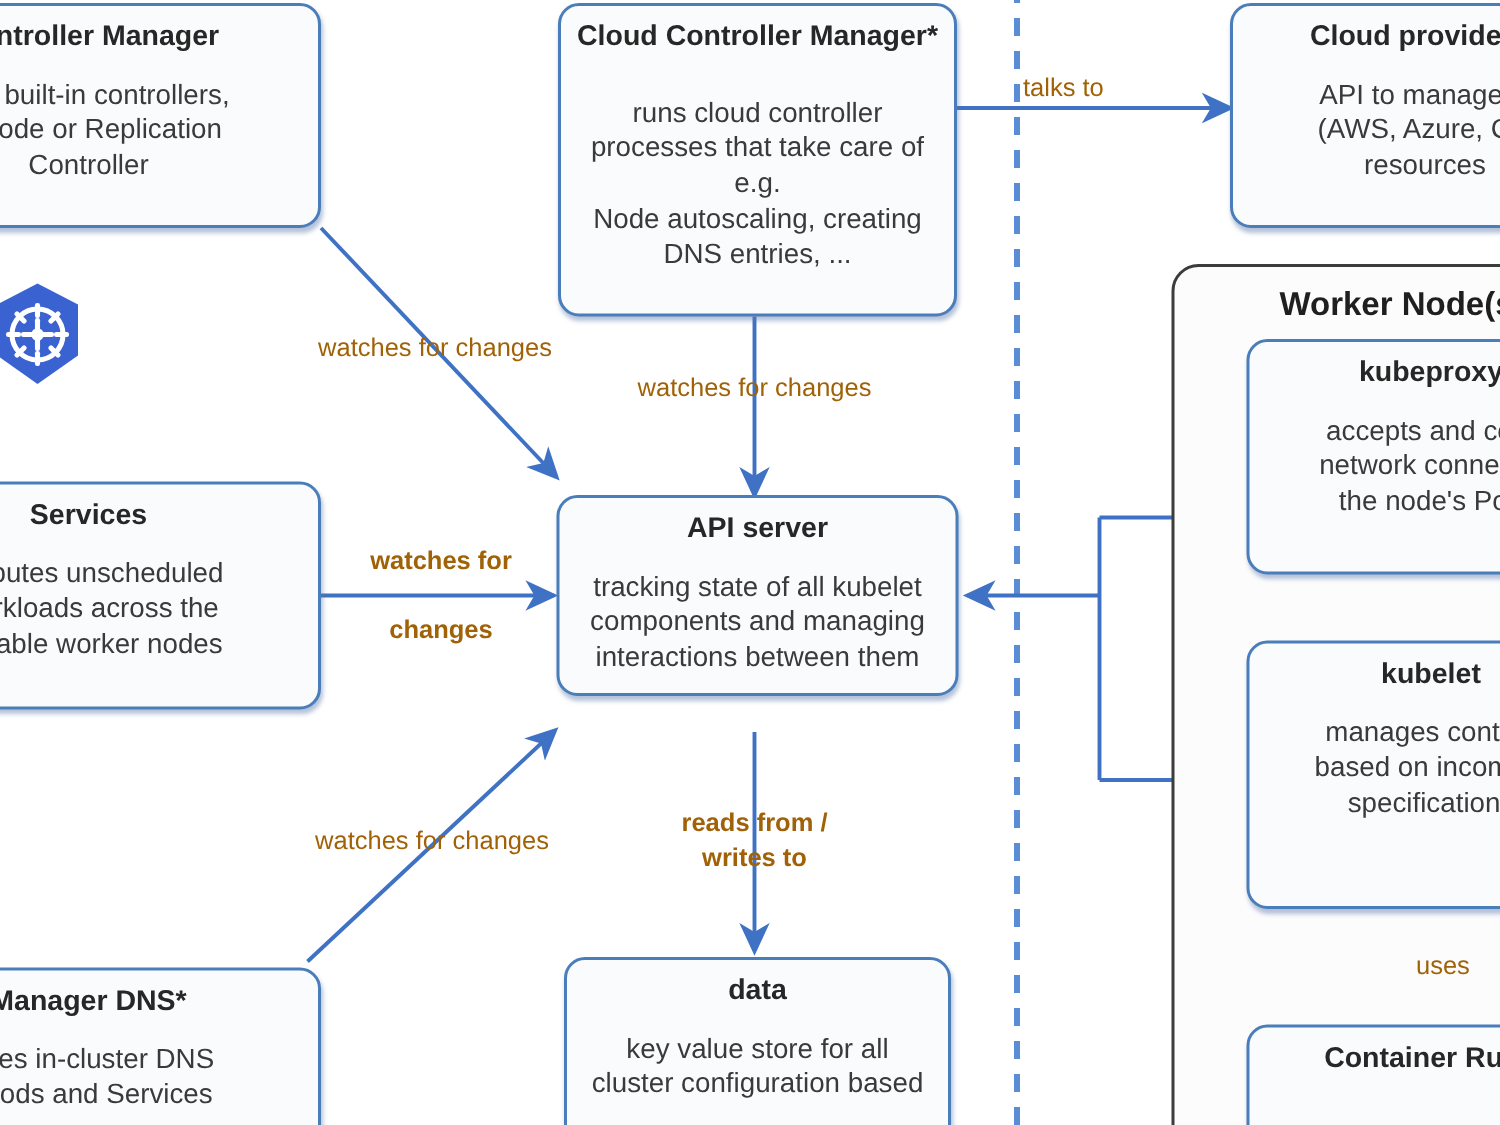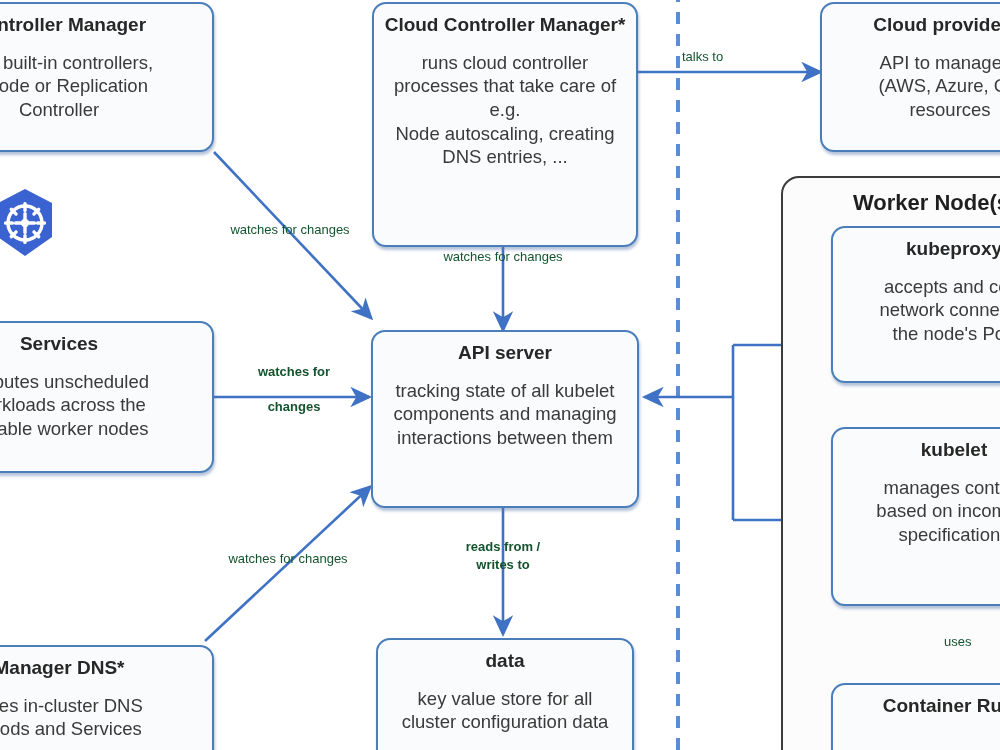--- a/index.html
+++ b/index.html
@@ -67,22 +67,22 @@
   }
   .group-box .group-title {
     font-weight: bold;
     font-size: 22px;
     color: #1f1f1f;
     white-space: nowrap;
   }
   
   .edge-label {
     position: absolute;
-    font-size: 13px;
-    color: #14532d;
+    font-size: 17px;
+    color: #a16207;
     text-align: center;
     line-height: 1.35;
     white-space: pre-line;
     background: transparent;
   }
   
   .logo {
     position: absolute;
   }
 </style>
@@ -144,21 +144,21 @@
     <div class="group-title">Worker Node(s</div>
   </div>
 
   <div class="node" style="left:-96px; top:2px; width:310px; height:150px;">
     <div class="title">Controller Manager</div>
     <div class="body">s all built-in controllers,
 e Node or Replication
 Controller</div>
   </div>
 
-  <div class="node" style="left:372px; top:2px; width:266px; height:245px;">
+  <div class="node" style="left:372px; top:2px; width:266px; height:209px;gap:12px;">
     <div class="title">Cloud Controller Manager*</div>
     <div class="body">runs cloud controller
 processes that take care of
 e.g.
 Node autoscaling, creating
 DNS entries, ...</div>
   </div>
 
   <div class="node" style="left:820px; top:2px; width:260px; height:150px;">
     <div class="title">Cloud provider A</div>
@@ -167,37 +167,37 @@
 resources</div>
   </div>
 
   <div class="node" style="left:-96px; top:321px; width:310px; height:152px;">
     <div class="title">Services</div>
     <div class="body">stributes unscheduled
 workloads across the
 vailable worker nodes</div>
   </div>
 
-  <div class="node" style="left:371px; top:330px; width:268px; height:178px;">
+  <div class="node" style="left:371px; top:330px; width:268px; height:134px;">
     <div class="title">API server</div>
     <div class="body">tracking state of all kubelet
 components and managing
 interactions between them</div>
   </div>
 
   <div class="node" style="left:-96px; top:645px; width:310px; height:150px;">
     <div class="title">Manager DNS*</div>
     <div class="body">vides in-cluster DNS
 r Pods and Services</div>
   </div>
 
   <div class="node" style="left:376px; top:638px; width:258px; height:150px;">
     <div class="title">data</div>
     <div class="body">key value store for all
-cluster configuration data</div>
+cluster configuration based</div>
   </div>
 
   <div class="node" style="left:831px; top:226px; width:246px; height:157px;">
     <div class="title">kubeproxy</div>
     <div class="body">accepts and cont
 network connectio
 the node's Pod</div>
   </div>
 
   <div class="node" style="left:831px; top:427px; width:246px; height:179px;">

